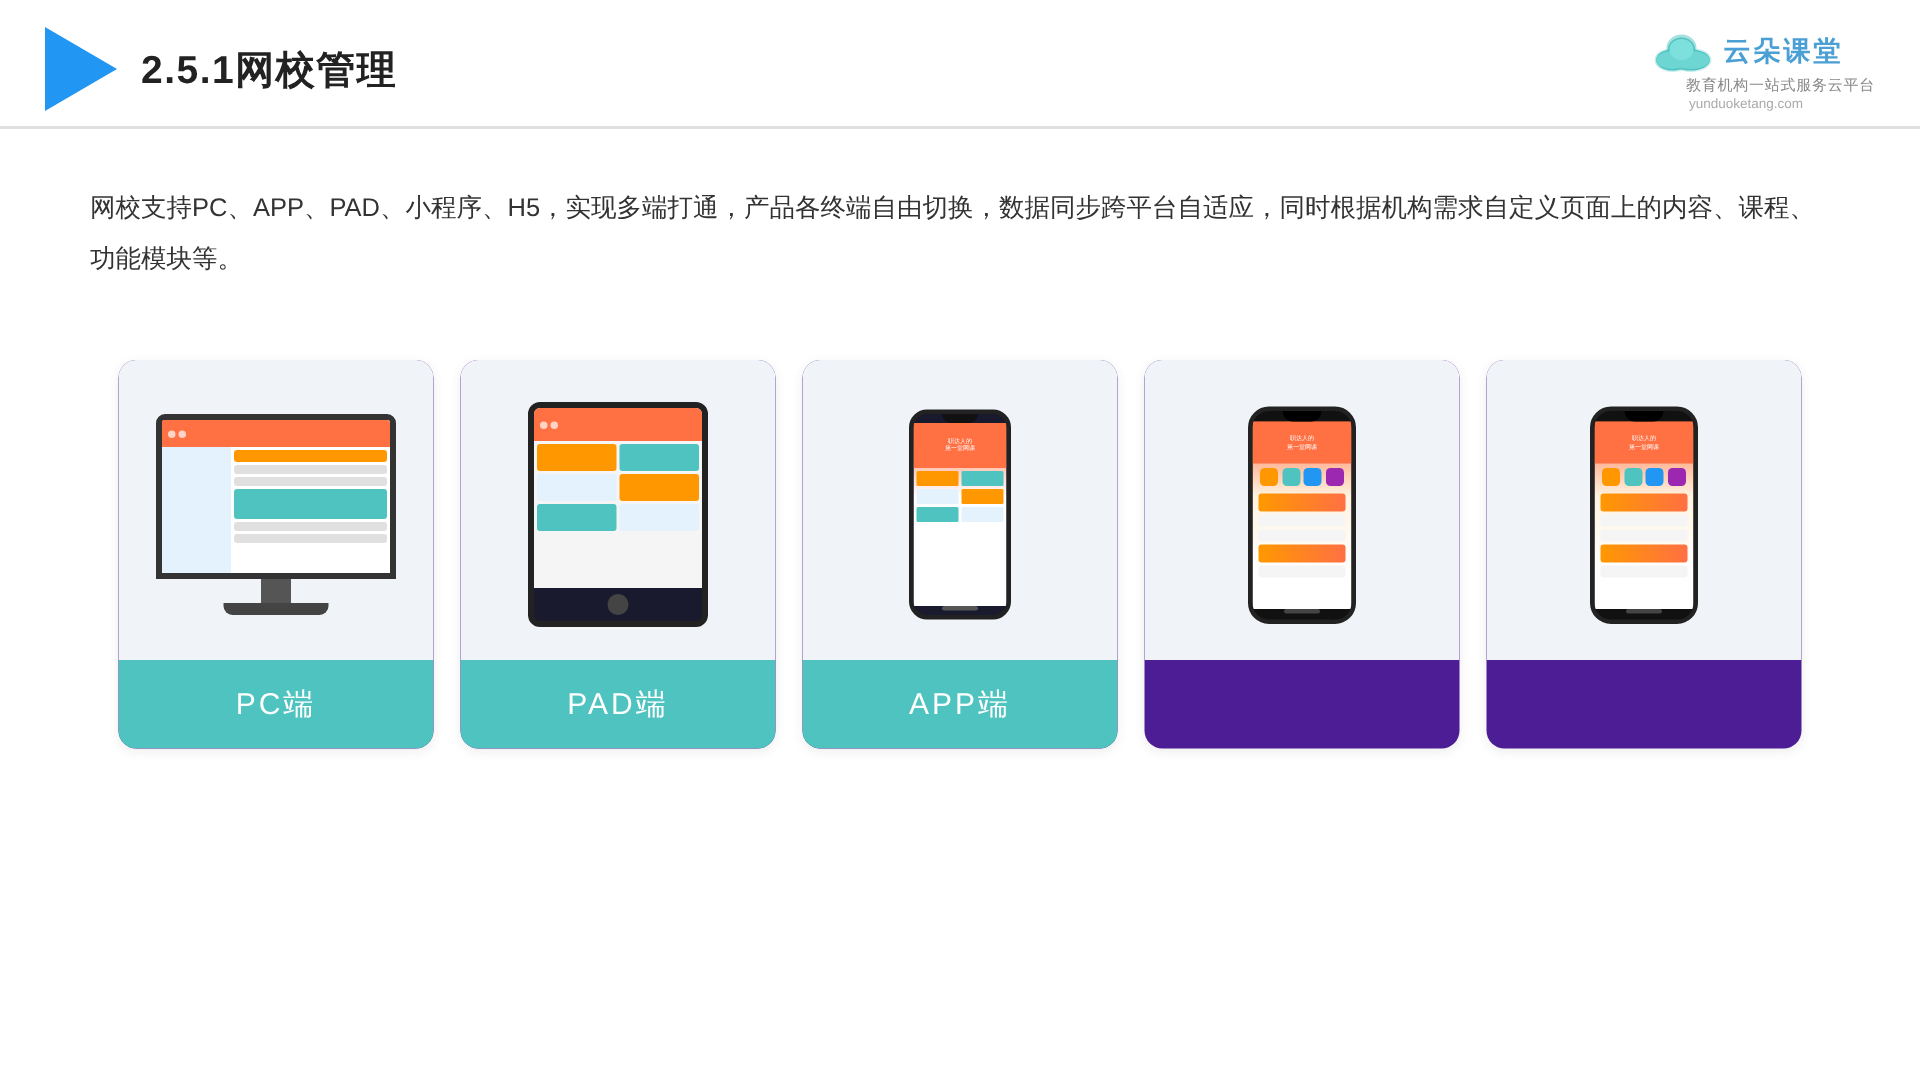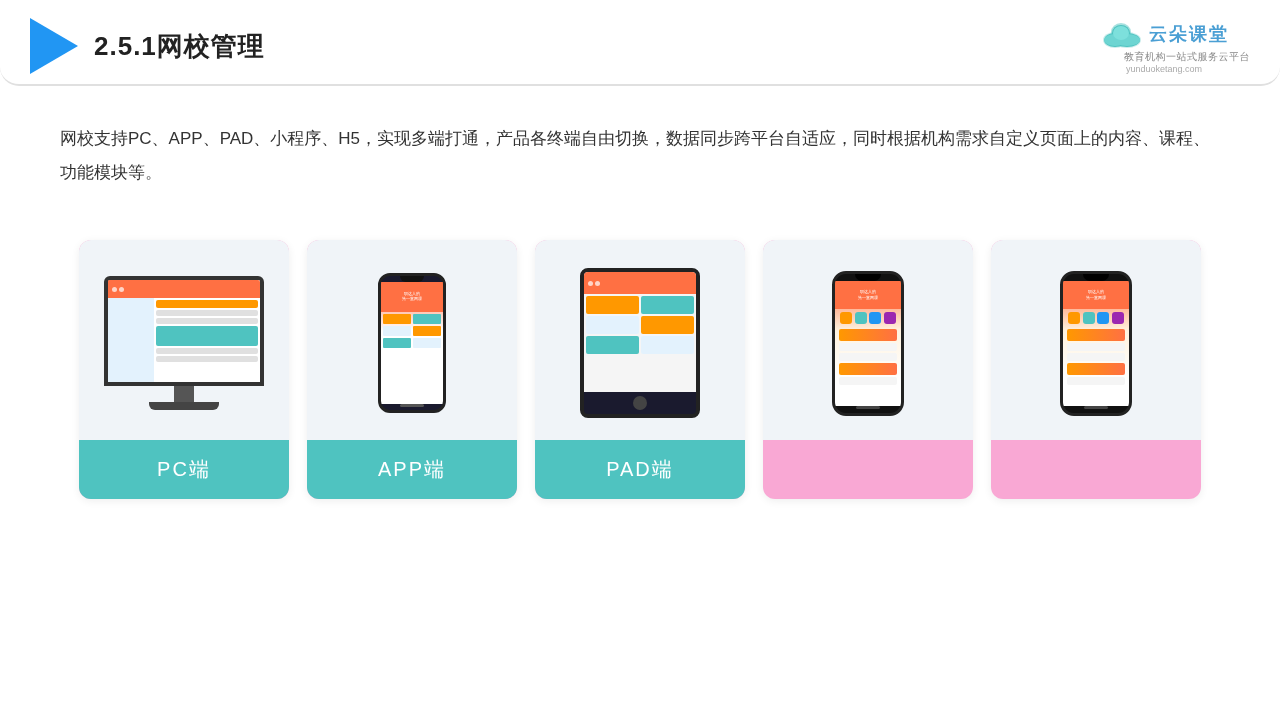--- a/index.html
+++ b/index.html
@@ -12,21 +12,20 @@
       position: relative;
     }
 
     
     .header {
       display: flex;
       align-items: center;
       justify-content: space-between;
       padding: 18px 30px 10px 30px;
       border-bottom: 2px solid #e0e0e0;
-      border-radius: 19px;
     }
     .header-left {
       display: flex;
       align-items: center;
       gap: 16px;
     }
     .logo-triangle {
       width: 0;
       height: 0;
       border-top: 28px solid transparent;
@@ -88,21 +87,21 @@
     
     .cards-container {
       display: flex;
       justify-content: center;
       gap: 18px;
       padding: 20px 40px 30px 40px;
       margin-top: 10px;
     }
 
     .card {
-      background: #f9a8d4;
+      background: #4c1d95;
       border-radius: 12px;
       width: 210px;
       display: flex;
       flex-direction: column;
       align-items: center;
       overflow: hidden;
       box-shadow: 0 2px 8px rgba(0,0,0,0.07);
     }
 
     .card-image-area {
@@ -473,20 +472,43 @@
         </div>
         <div class="pc-stand"></div>
         <div class="pc-base"></div>
       </div>
     </div>
     <div class="card-label">PC端</div>
   </div>
 
   <div class="card">
     <div class="card-image-area">
+      <div class="tablet-mockup">
+        <div class="tablet-screen">
+          <div class="tablet-screen-header">
+            <div class="pc-screen-dot"></div>
+            <div class="pc-screen-dot"></div>
+          </div>
+          <div class="tablet-screen-grid">
+            <div class="tablet-grid-block"></div>
+            <div class="tablet-grid-block2"></div>
+            <div class="tablet-grid-block3"></div>
+            <div class="tablet-grid-block"></div>
+            <div class="tablet-grid-block2"></div>
+            <div class="tablet-grid-block3"></div>
+          </div>
+        </div>
+        <div class="tablet-home-btn"></div>
+      </div>
+    </div>
+    <div class="card-label">PAD端</div>
+  </div>
+
+  <div class="card">
+    <div class="card-image-area">
       <div class="phone-mockup">
         <div class="phone-notch"></div>
         <div class="phone-screen">
           <div class="phone-screen-top">
             <div class="phone-screen-top-text">职达人的<br>第一堂网课</div>
           </div>
           <div class="phone-screen-body">
             <div class="phone-body-row">
               <div class="phone-body-block"></div>
               <div class="phone-body-block2"></div>
@@ -502,39 +524,43 @@
           </div>
         </div>
         <div class="phone-home-bar"></div>
       </div>
     </div>
     <div class="card-label">APP端</div>
   </div>
 
   <div class="card">
     <div class="card-image-area">
-      <div class="tablet-mockup">
-        <div class="tablet-screen">
-          <div class="tablet-screen-header">
-            <div class="pc-screen-dot"></div>
-            <div class="pc-screen-dot"></div>
-          </div>
-          <div class="tablet-screen-grid">
-            <div class="tablet-grid-block"></div>
-            <div class="tablet-grid-block2"></div>
-            <div class="tablet-grid-block3"></div>
-            <div class="tablet-grid-block"></div>
-            <div class="tablet-grid-block2"></div>
-            <div class="tablet-grid-block3"></div>
+      <div class="mini-phone">
+        <div class="mini-phone-notch"></div>
+        <div class="mini-phone-screen">
+          <div class="mini-top-banner">
+            <div class="mini-top-text">职达人的<br>第一堂网课</div>
+          </div>
+          <div class="mini-icons-row">
+            <div class="mini-icon-block"></div>
+            <div class="mini-icon-block mini-icon-block2"></div>
+            <div class="mini-icon-block mini-icon-block3"></div>
+            <div class="mini-icon-block mini-icon-block4"></div>
+          </div>
+          <div class="mini-content-rows">
+            <div class="mini-content-row-orange"></div>
+            <div class="mini-content-row"></div>
+            <div class="mini-content-row"></div>
+            <div class="mini-content-row-orange"></div>
+            <div class="mini-content-row"></div>
           </div>
         </div>
-        <div class="tablet-home-btn"></div>
+        <div class="mini-phone-bar"></div>
       </div>
     </div>
-    <div class="card-label">PAD端</div>
   </div>
 
   <div class="card">
     <div class="card-image-area">
       <div class="mini-phone">
         <div class="mini-phone-notch"></div>
         <div class="mini-phone-screen">
           <div class="mini-top-banner">
             <div class="mini-top-text">职达人的<br>第一堂网课</div>
           </div>
@@ -550,40 +576,13 @@
             <div class="mini-content-row"></div>
             <div class="mini-content-row-orange"></div>
             <div class="mini-content-row"></div>
           </div>
         </div>
         <div class="mini-phone-bar"></div>
       </div>
     </div>
   </div>
 
-  <div class="card">
-    <div class="card-image-area">
-      <div class="mini-phone">
-        <div class="mini-phone-notch"></div>
-        <div class="mini-phone-screen">
-          <div class="mini-top-banner">
-            <div class="mini-top-text">职达人的<br>第一堂网课</div>
-          </div>
-          <div class="mini-icons-row">
-            <div class="mini-icon-block"></div>
-            <div class="mini-icon-block mini-icon-block2"></div>
-            <div class="mini-icon-block mini-icon-block3"></div>
-            <div class="mini-icon-block mini-icon-block4"></div>
-          </div>
-          <div class="mini-content-rows">
-            <div class="mini-content-row-orange"></div>
-            <div class="mini-content-row"></div>
-            <div class="mini-content-row"></div>
-            <div class="mini-content-row-orange"></div>
-            <div class="mini-content-row"></div>
-          </div>
-        </div>
-        <div class="mini-phone-bar"></div>
-      </div>
-    </div>
-  </div>
-
 </div>
 
 </body></html>

